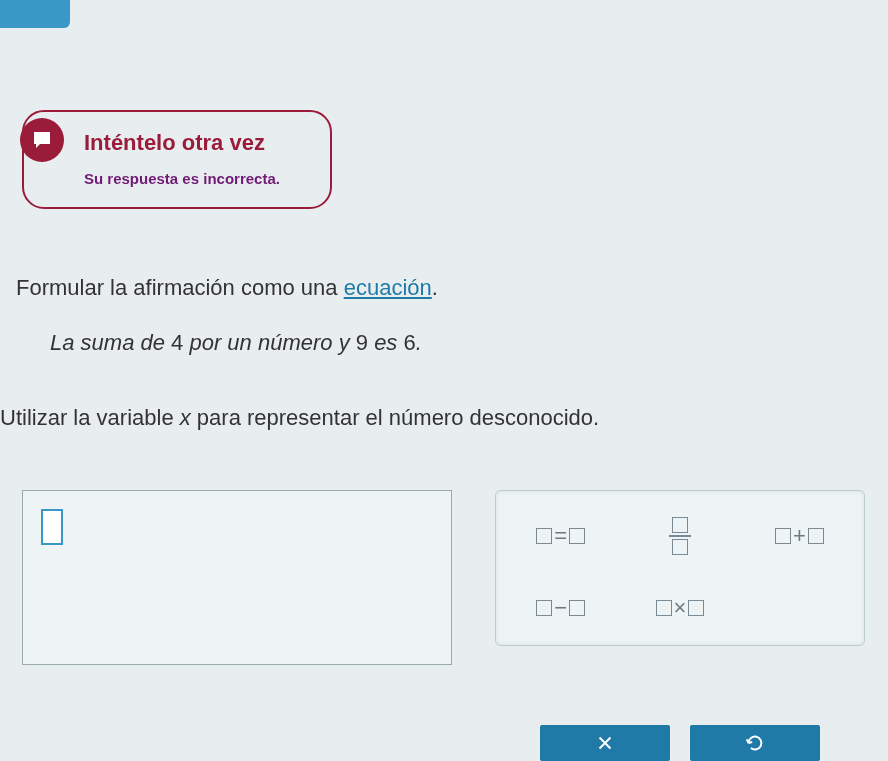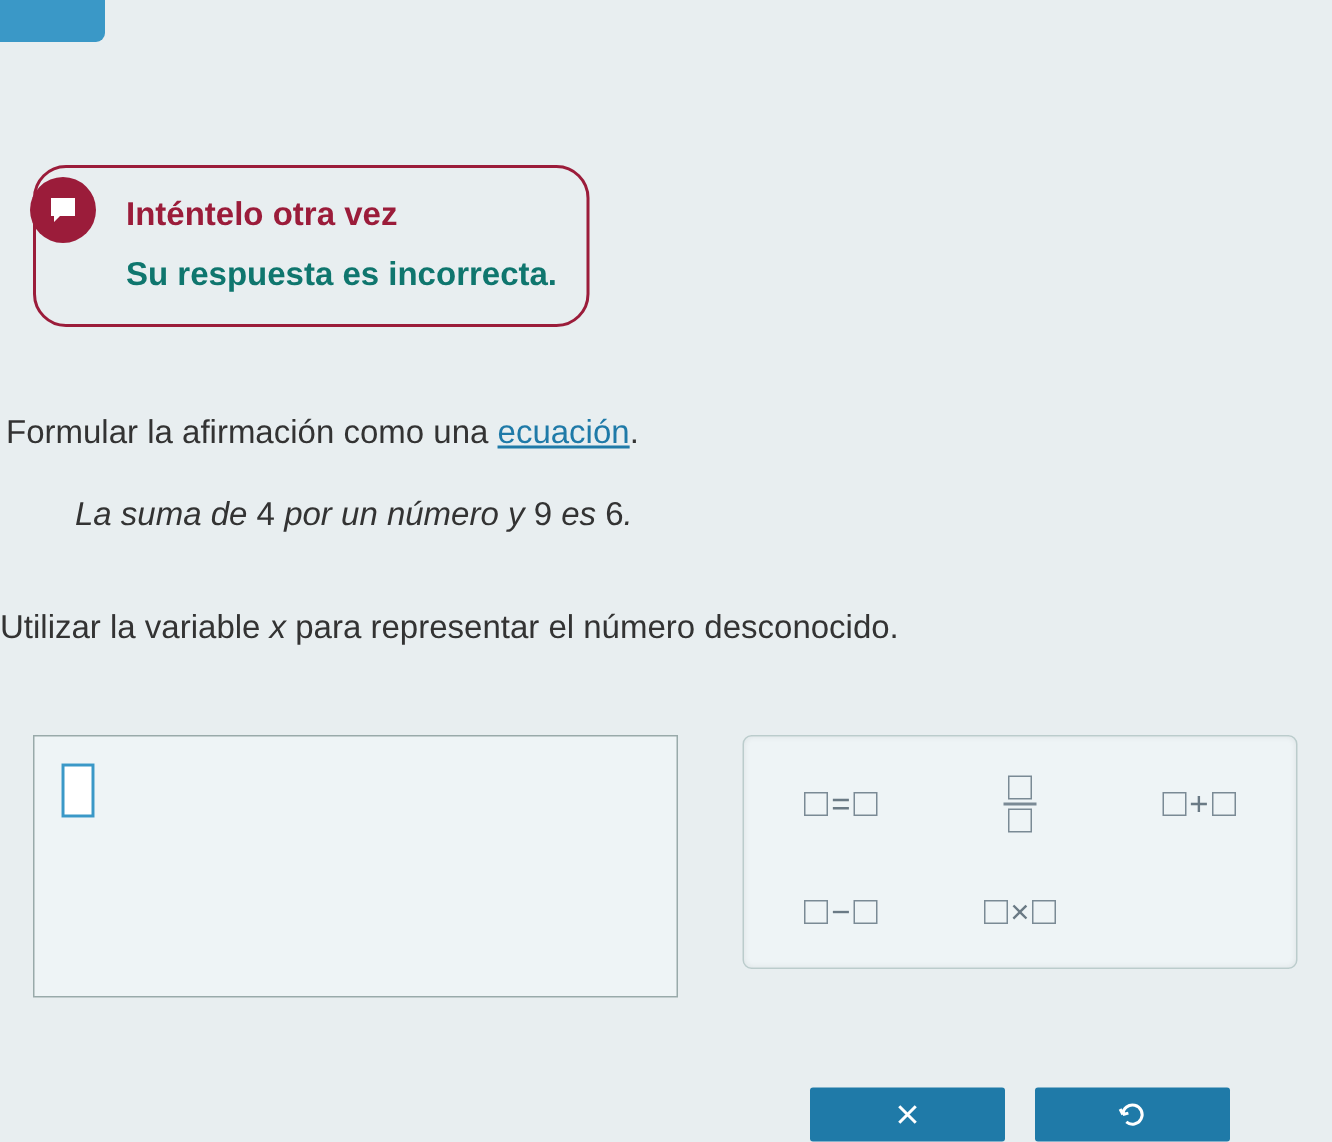--- a/index.html
+++ b/index.html
@@ -18,21 +18,21 @@
     width: 70px; height: 28px;
     background: #3a98c7;
     border-radius: 0 0 6px 0;
   }
   .feedback-bubble {
     position: absolute;
     top: 110px;
     left: 22px;
     border: 2px solid #9b1c3a;
     border-radius: 22px;
-    padding: 18px 20px 20px 60px;
+    padding: 18px 30px 20px 60px;
     background: transparent;
     min-width: 310px;
   }
   .feedback-icon {
     position: absolute;
     left: -4px;
     top: 6px;
     width: 44px; height: 44px;
     background: #9b1c3a;
     border-radius: 50%;
@@ -41,31 +41,31 @@
     justify-content: center;
   }
   .feedback-icon svg { width: 24px; height: 24px; fill: #fff; }
   .try-again {
     color: #9b1c3a;
     font-size: 22px;
     font-weight: bold;
     margin-bottom: 14px;
   }
   .incorrect {
-    color: #0f766e;
-    font-size: 22px;
+    color: #701a75;
+    font-size: 15px;
     font-weight: 600;
   }
   .instruction {
     position: absolute;
     top: 275px;
     left: 0;
     font-size: 22px;
     color: #333;
-    padding-left: 4px;
+    padding-left: 16px;
     text-align: right;
   }
   .link-word {
     color: #1f7aa8;
     text-decoration: underline;
     cursor: pointer;
   }
   .problem {
     position: absolute;
     top: 330px;

